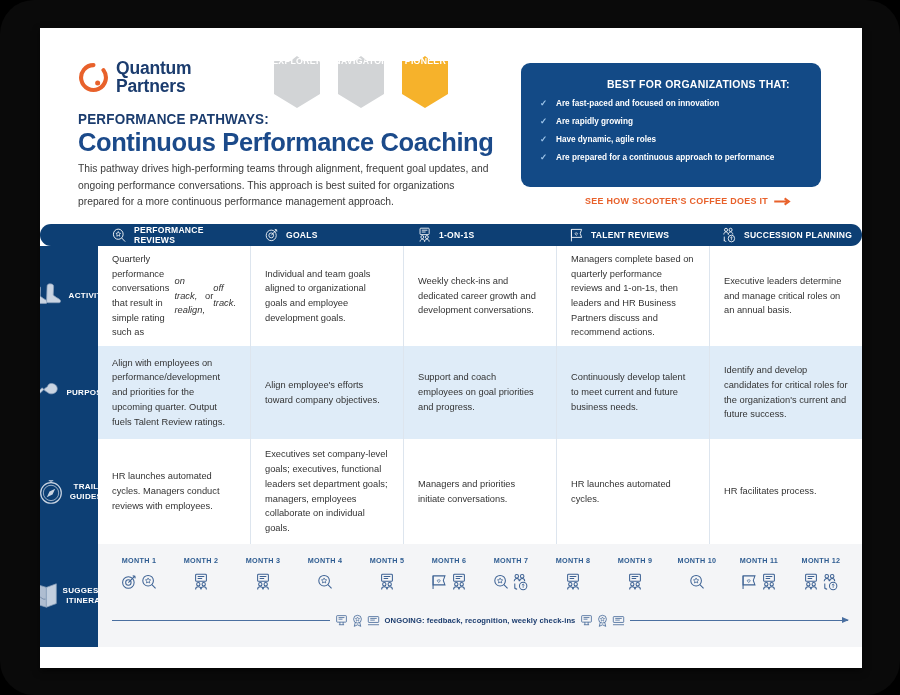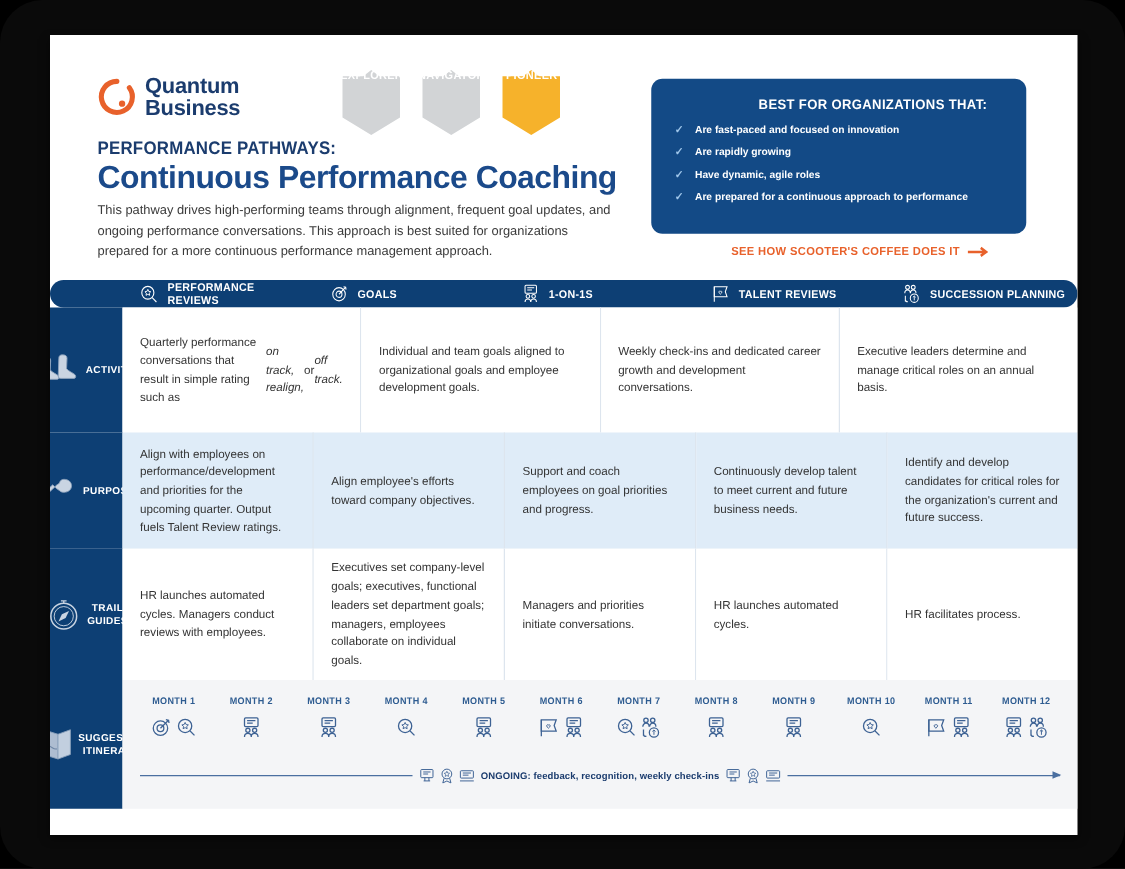--- a/index.html
+++ b/index.html
@@ -166,21 +166,21 @@
 
     <div class="logo">
       <span class="logo-mark">
         <svg viewBox="0 0 32 32" width="31" height="31">
           <path d="M16 3.2 A12.8 12.8 0 1 0 26.3 8.4" fill="none" stroke="#E8612B" stroke-width="4.2" stroke-linecap="round"></path>
           <circle cx="20.3" cy="21.6" r="2.6" fill="#E8612B"></circle>
         </svg>
       </span>
       <span class="logo-text">
         <span class="l1">Quantum</span>
-        <span class="l2">Business</span>
+        <span class="l2">Partners</span>
       </span>
     </div>
 
     <div class="badges">
       <div class="badge">
         <span class="shp">
           <svg viewBox="0 0 70 54" width="70" height="54">
               <path d="M10 6 h18 l7 -5 l7 5 h18 v33 l-25 14 l-25 -14 z" fill="#D2D4D6"></path>
             </svg>
         </span>
@@ -309,20 +309,21 @@
               <path d="M20 2 c3 0 4 1 4 3 l-.4 9 c2 2 5.4 3.6 7 4.8 1.3 1 1.1 3.4-.6 3.4 H18.5 c-1.4 0-2-.8-2-2.2 L17 5 c0-2 1-3 3-3 z"></path>
             </g>
           </svg>
         </span>
         <span>ACTIVITY</span>
       </div>
       <div class="cells">
         <div class="cell">Quarterly performance conversations that result in simple rating such as <em>on track, realign,</em> or <em>off track.</em></div>
         <div class="cell">Individual and team goals aligned to organizational goals and employee development goals.</div>
         <div class="cell">Weekly check-ins and dedicated career growth and development conversations.</div>
+        <div class="cell">Managers complete based on quarterly performance reviews and 1-on-1s, then leaders and HR Business Partners discuss and recommend actions.</div>
         <div class="cell">Executive leaders determine and manage critical roles on an annual basis.</div>
       </div>
     </div>
 
     <div class="row r-purpose">
       <div class="rowlabel">
         <span>
           <svg viewBox="0 0 36 30" width="32" height="26">
             <g fill="#c9d4e2" stroke="#8aa0bb" stroke-width=".8">
               <path d="M24 4 c4 0 7 2.6 7 6 s-3 6-7 6 c-2 0-3.4-.8-4.4-1.8 l-3 -2 c-1-.7-1-1.8 0-2.5 l3-2 C20.6 4.8 22 4 24 4 z"></path>

